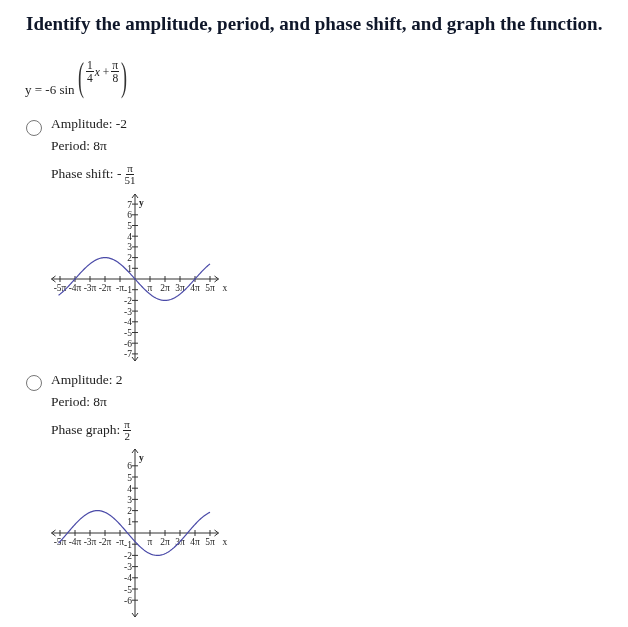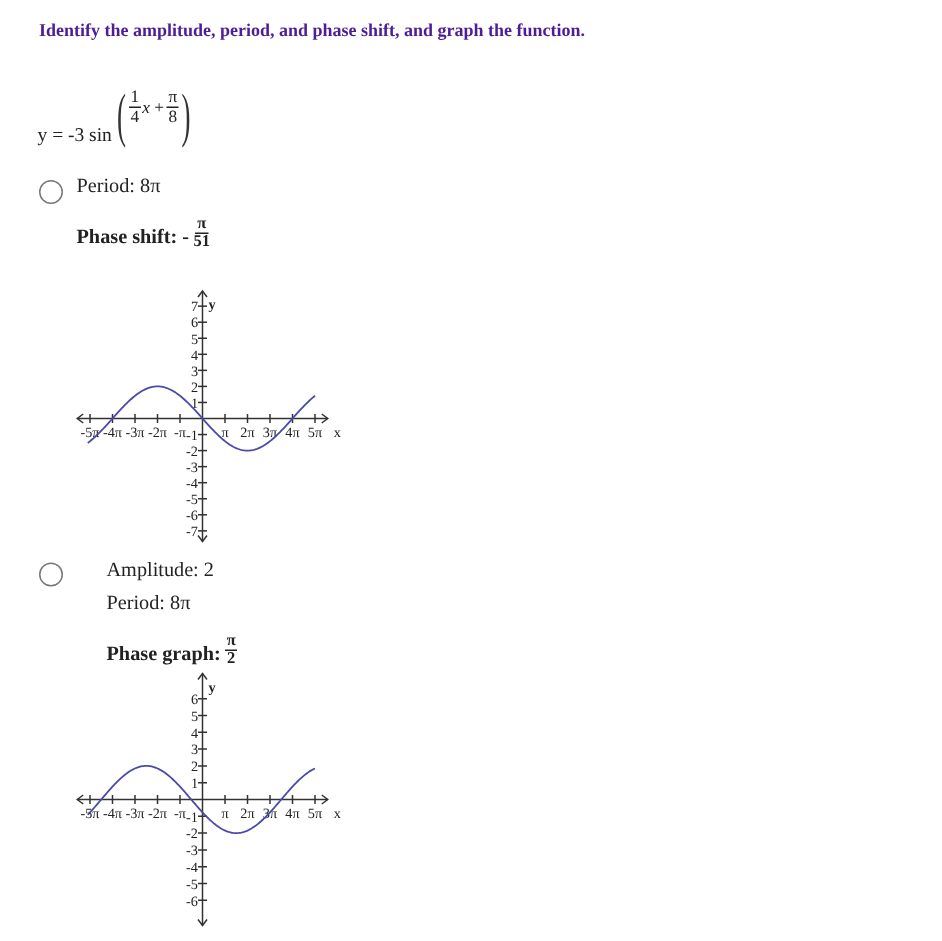--- a/index.html
+++ b/index.html
@@ -1,63 +1,64 @@
 <!DOCTYPE html>
 <html><head>
 <meta charset="utf-8">
 <style>
   html, body { margin:0; padding:0; background:#ffffff; }
   body { width:628px; height:627px; position:relative; overflow:hidden;
          font-family:"Liberation Serif", "DejaVu Serif", serif; color:#222; }
-  .question { position:absolute; left:26px; top:13px; font-size:12px; font-weight:bold; color:#4c1d95; }
+  .question { position:absolute; left:26px; top:13px; font-size:19px; font-weight:bold; color:#0f172a; }
   .formula { position:absolute; left:25px; top:55px; height:45px; width:140px; font-size:13px; }
   .formula .lhs { position:absolute; left:0; top:27px; white-space:nowrap; }
   .formula .paren { position:absolute; top:2px; font-size:40px; line-height:40px; font-weight:100; color:#333; transform:scaleX(0.45); transform-origin:left top; }
   .formula .paren.l { left:53px; }
   .formula .paren.r { left:96px; }
   .frac { display:inline-flex; flex-direction:column; align-items:center; vertical-align:middle; font-size:11.5px; line-height:12px; }
   .frac .num { border-bottom:1px solid #222; padding:0 1px; }
   .formula .exp { position:absolute; left:61px; top:4px; white-space:nowrap; font-size:11.5px; }
   .formula .exp .mid { vertical-align:middle; padding:0 1px; font-style:italic; }
   .formula .exp .plus { vertical-align:middle; padding:0 2px; }
 
   .option { position:absolute; left:26px; }
   .radio { position:absolute; left:0; top:0; width:16px; height:16px; border:1px solid #777; border-radius:50%; background:#fff; box-sizing:border-box; cursor:pointer; }
   .opt-text { position:absolute; left:25px; top:0; font-size:13.5px; color:#222; white-space:nowrap; }
   .opt-line { height:22px; line-height:18px; }
-  .opt-line.ps { display:flex; align-items:flex-end; height:30px;font-weight:bold; }
+  .opt-line.ps { display:flex; align-items:center; height:30px; }
   .opt-line.ps .frac { font-size:11px; line-height:11px; margin-left:3px; }
 
   .graph { position:absolute; }
   .graph svg { display:block; }
   .tick-label { font-family:"Liberation Serif", serif; font-size:9.5px; fill:#222; }
 </style>
 </head>
 <body>
 
 <div class="question">Identify the amplitude, period, and phase shift, and graph the function.</div>
 
 <div class="formula">
-  <span class="lhs">y = -3 sin</span>
+  <span class="lhs">y = -6 sin</span>
   <span class="paren l">(</span>
   <span class="exp">
     <span class="frac">
       <span class="num">1</span>
       <span class="den">4</span>
     </span><span class="mid">x</span><span class="plus">+</span><span class="frac">
       <span class="num">π</span>
       <span class="den">8</span>
     </span>
   </span>
   <span class="paren r">)</span>
 </div>
 
 <div class="option" style="top:120px;">
   <div class="radio"></div>
   <div class="opt-text" style="top:-5px;">
+    <div class="opt-line">Amplitude: -2</div>
     <div class="opt-line">Period: 8π</div>
     <div class="opt-line ps">
       <span>Phase shift: -</span>
       <span class="frac">
         <span class="num">π</span>
         <span class="den">51</span>
       </span>
     </div>
   </div>
 </div>
@@ -119,21 +120,21 @@
       <text x="92" y="30.30000000000001" text-anchor="end" class="tick-label">6</text>
       <line x1="92" y1="16.10000000000001" x2="98" y2="16.10000000000001" stroke="#333" stroke-width="1"></line>
       <text x="92" y="19.60000000000001" text-anchor="end" class="tick-label">7</text>
       <text x="99" y="18" class="tick-label" font-weight="bold">y</text>
       <path d="M18.50,107.27 L19.26,106.71 L20.02,106.12 L20.77,105.51 L21.53,104.87 L22.29,104.22 L23.05,103.54 L23.80,102.84 L24.56,102.12 L25.32,101.39 L26.08,100.64 L26.83,99.88 L27.59,99.10 L28.35,98.30 L29.11,97.50 L29.86,96.69 L30.62,95.86 L31.38,95.03 L32.14,94.20 L32.89,93.36 L33.65,92.51 L34.41,91.66 L35.16,90.82 L35.92,89.97 L36.68,89.12 L37.44,88.28 L38.20,87.44 L38.95,86.60 L39.71,85.78 L40.47,84.96 L41.23,84.15 L41.98,83.35 L42.74,82.56 L43.50,81.79 L44.26,81.03 L45.01,80.29 L45.77,79.56 L46.53,78.85 L47.28,78.16 L48.04,77.50 L48.80,76.85 L49.56,76.22 L50.32,75.62 L51.07,75.04 L51.83,74.49 L52.59,73.96 L53.35,73.46 L54.10,72.99 L54.86,72.55 L55.62,72.13 L56.38,71.75 L57.13,71.39 L57.89,71.07 L58.65,70.77 L59.41,70.51 L60.16,70.28 L60.92,70.09 L61.68,69.92 L62.44,69.79 L63.19,69.70 L63.95,69.63 L64.71,69.60 L65.47,69.61 L66.22,69.64 L66.98,69.71 L67.74,69.82 L68.50,69.96 L69.25,70.13 L70.01,70.33 L70.77,70.57 L71.53,70.84 L72.28,71.14 L73.04,71.47 L73.80,71.83 L74.56,72.22 L75.31,72.64 L76.07,73.10 L76.83,73.57 L77.59,74.08 L78.34,74.61 L79.10,75.17 L79.86,75.76 L80.62,76.36 L81.37,76.99 L82.13,77.65 L82.89,78.32 L83.65,79.01 L84.40,79.73 L85.16,80.46 L85.92,81.20 L86.68,81.96 L87.43,82.74 L88.19,83.53 L88.95,84.33 L89.70,85.14 L90.46,85.96 L91.22,86.79 L91.98,87.63 L92.73,88.47 L93.49,89.31 L94.25,90.16 L95.01,91.01 L95.77,91.86 L96.52,92.70 L97.28,93.55 L98.04,94.39 L98.80,95.22 L99.55,96.05 L100.31,96.87 L101.07,97.68 L101.83,98.49 L102.58,99.27 L103.34,100.05 L104.10,100.81 L104.86,101.56 L105.61,102.29 L106.37,103.00 L107.13,103.69 L107.89,104.37 L108.64,105.02 L109.40,105.65 L110.16,106.26 L110.91,106.84 L111.67,107.40 L112.43,107.93 L113.19,108.44 L113.94,108.91 L114.70,109.36 L115.46,109.79 L116.22,110.18 L116.97,110.54 L117.73,110.87 L118.49,111.17 L119.25,111.44 L120.00,111.67 L120.76,111.88 L121.52,112.05 L122.28,112.18 L123.03,112.29 L123.79,112.36 L124.55,112.39 L125.31,112.40 L126.06,112.37 L126.82,112.30 L127.58,112.21 L128.34,112.07 L129.09,111.91 L129.85,111.71 L130.61,111.48 L131.37,111.22 L132.13,110.93 L132.88,110.60 L133.64,110.25 L134.40,109.86 L135.16,109.45 L135.91,109.00 L136.67,108.53 L137.43,108.03 L138.19,107.50 L138.94,106.95 L139.70,106.37 L140.46,105.77 L141.21,105.14 L141.97,104.49 L142.73,103.82 L143.49,103.13 L144.25,102.42 L145.00,101.70 L145.76,100.95 L146.52,100.20 L147.27,99.42 L148.03,98.64 L148.79,97.84 L149.55,97.03 L150.31,96.21 L151.06,95.38 L151.82,94.55 L152.58,93.71 L153.33,92.86 L154.09,92.02 L154.85,91.17 L155.61,90.32 L156.36,89.47 L157.12,88.63 L157.88,87.79 L158.64,86.95 L159.39,86.12 L160.15,85.30 L160.91,84.48 L161.67,83.68 L162.42,82.89 L163.18,82.11 L163.94,81.34 L164.70,80.59 L165.45,79.86 L166.21,79.15 L166.97,78.45 L167.73,77.77 L168.48,77.11 L169.24,76.48 L170.00,75.87 " fill="none" stroke="#4a4aa8" stroke-width="1.2"></path>
     </svg>
 </div>
 
 <div class="option" style="top:375px;">
   <div class="radio"></div>
-  <div class="opt-text" style="top:-4px;margin-left:20px;">
+  <div class="opt-text" style="top:-4px;">
     <div class="opt-line">Amplitude: 2</div>
     <div class="opt-line">Period: 8π</div>
     <div class="opt-line ps">
       <span>Phase graph:</span>
       <span class="frac">
         <span class="num">π</span>
         <span class="den">2</span>
       </span>
     </div>
   </div>

